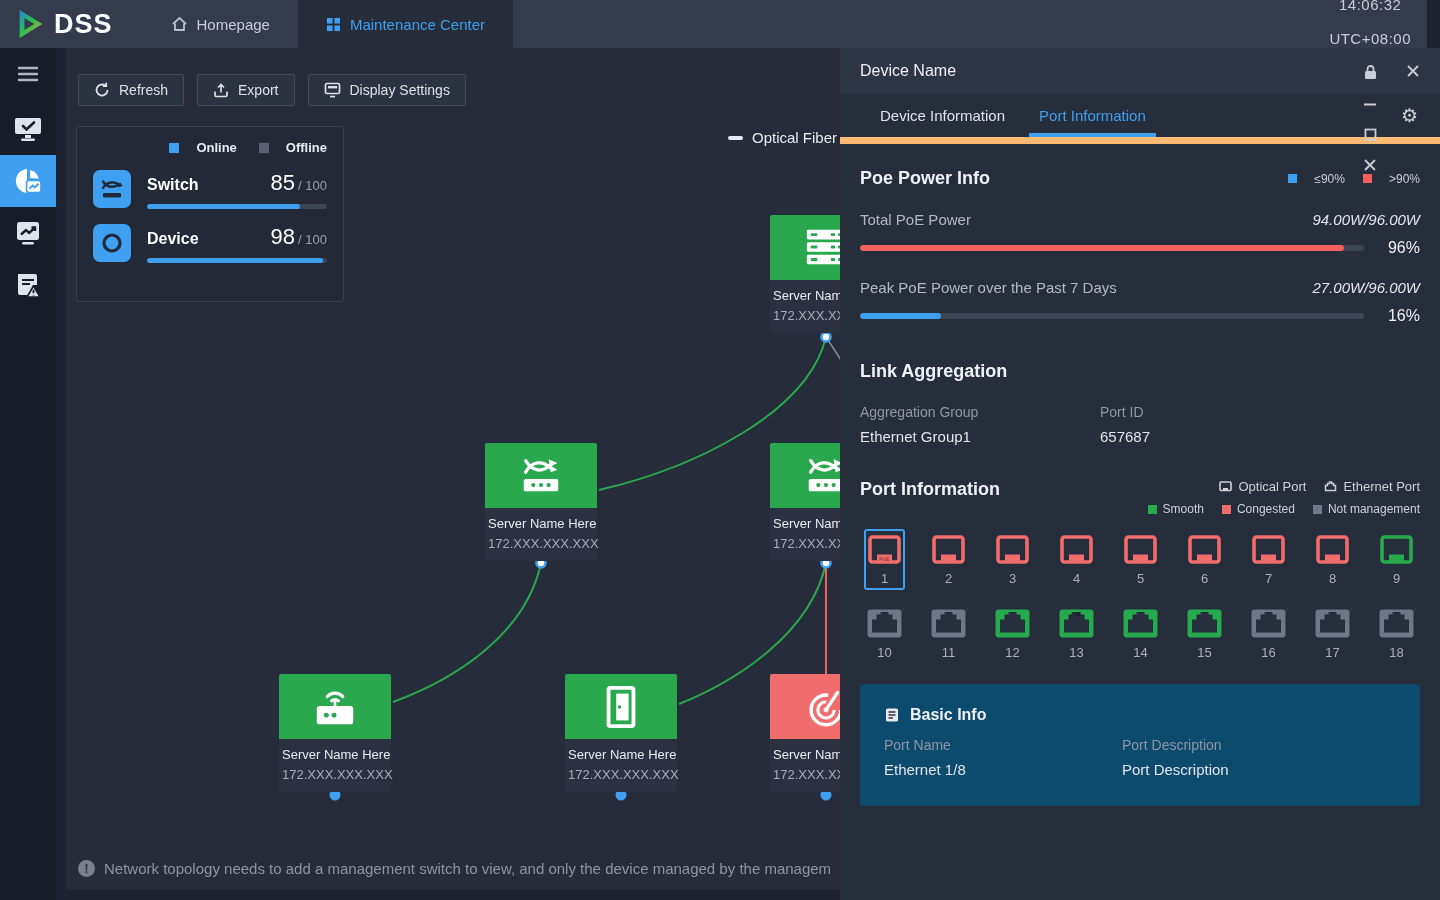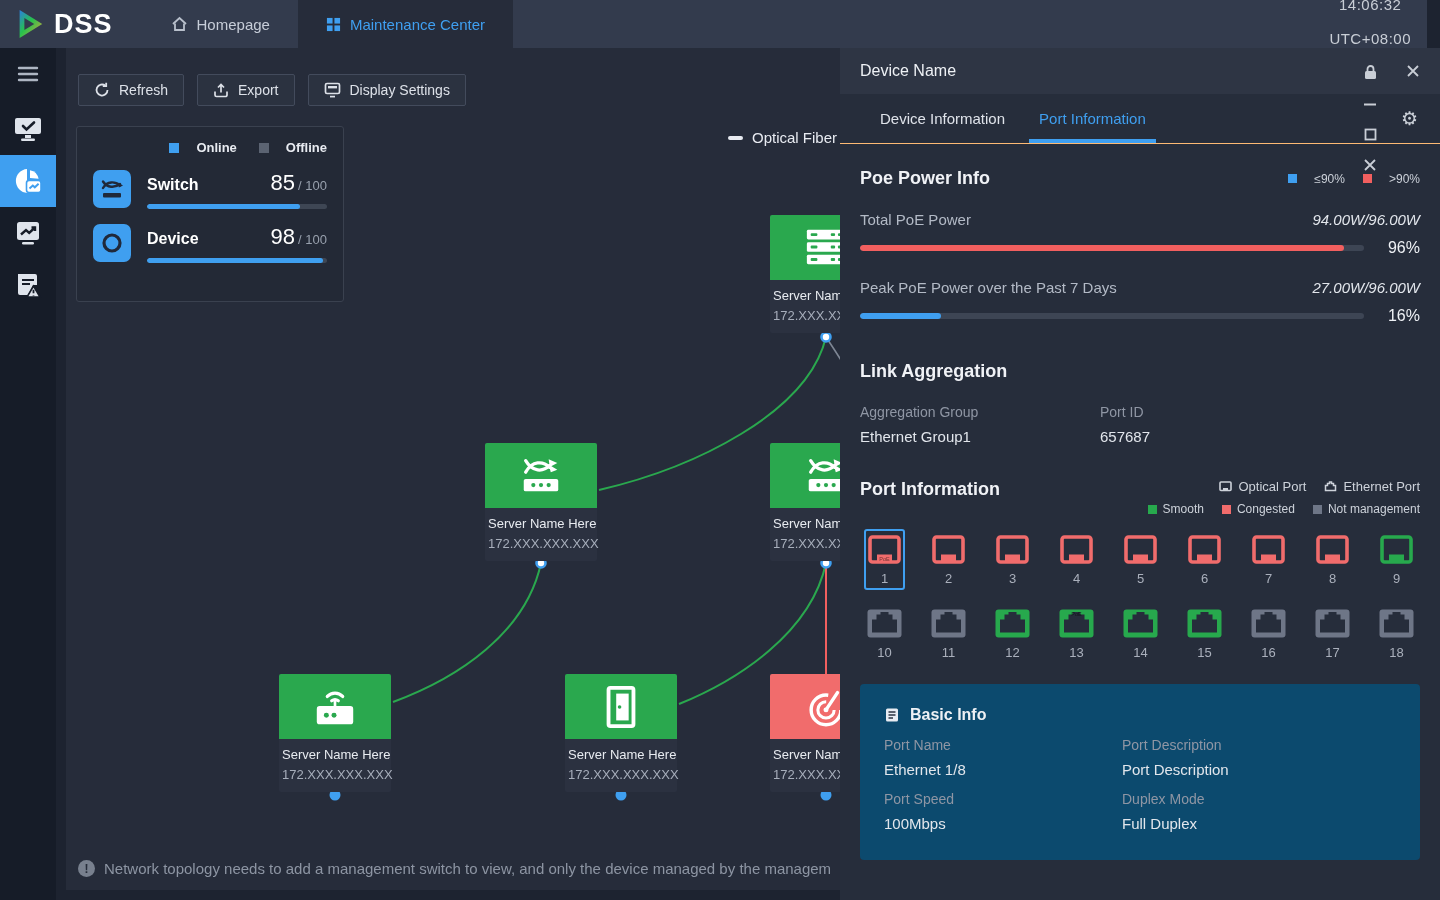--- a/index.html
+++ b/index.html
@@ -55,21 +55,21 @@
   .node-name { font-size:13px; color:#e8ebf0; white-space:nowrap; }
   .node-ip { font-size:13px; color:#a7aebb; margin-top:5px; white-space:nowrap; }
 
   .notice { position:absolute; left:12px; bottom:13px; display:flex; align-items:center; gap:9px; font-size:15px; color:#8d95a3; width:1330px; white-space:nowrap; overflow:hidden; z-index:2; }
   .notice-icon { width:17px; height:17px; border-radius:50%; background:#78808e; color:#262c3a; font-weight:bold; font-size:12px; display:flex; align-items:center; justify-content:center; flex:none; }
 
   
   .panel { position:absolute; left:840px; top:48px; width:600px; bottom:0; background:#262d3b; z-index:20; display:flex; flex-direction:column; }
   .panel-header { height:46px; background:#2e3544; display:flex; align-items:center; padding:0 20px; font-size:16px; color:#eef1f5; flex:none; }
   .panel-close { margin-left:auto; cursor:pointer; display:flex; }
-  .panel-tabs { display:flex; align-items:center; height:50px; border-bottom:1px solid #fdba74; padding:0 22px 0 40px; flex:none; }
+  .panel-tabs { display:flex; align-items:center; height:50px; border-bottom:7px solid #fdba74; padding:0 22px 0 40px; flex:none; }
   .ptab { font-size:15px; color:#dfe3ea; margin-right:34px; height:100%; display:flex; align-items:center; position:relative; cursor:pointer; }
   .ptab.active { color:#3f9ff0; }
   .ptab.active::after { content:""; position:absolute; left:-10px; right:-10px; bottom:0; height:4px; background:#3f9ff0; }
   .gear { margin-left:auto; font-size:19px; color:#ccd1d9; cursor:pointer; }
   .panel-body { flex:1; overflow:hidden; padding:8px 20px 0; }
 
   .sec-head { display:flex; align-items:center; margin-top:16px; }
   .sec-title { font-size:18px; font-weight:bold; color:#f0f2f6; }
   .sec-legend { margin-left:auto; display:flex; gap:18px; font-size:12px; color:#cdd2da; align-items:center; }
 
@@ -648,26 +648,16 @@
       <div class="fields">
         <div class="field">
           <div class="field-label">Port Name</div>
           <div class="field-value">Ethernet 1/8</div>
         </div>
         <div class="field">
           <div class="field-label">Port Description</div>
           <div class="field-value">Port Description</div>
         </div>
       </div>
-      <div class="fields">
-        <div class="field">
-          <div class="field-label">Port Speed</div>
-          <div class="field-value">100Mbps</div>
-        </div>
-        <div class="field">
-          <div class="field-label">Duplex Mode</div>
-          <div class="field-value">Full Duplex</div>
-        </div>
-      </div>
     </div>
 
   </div>
 </div>
 
 </body></html>

